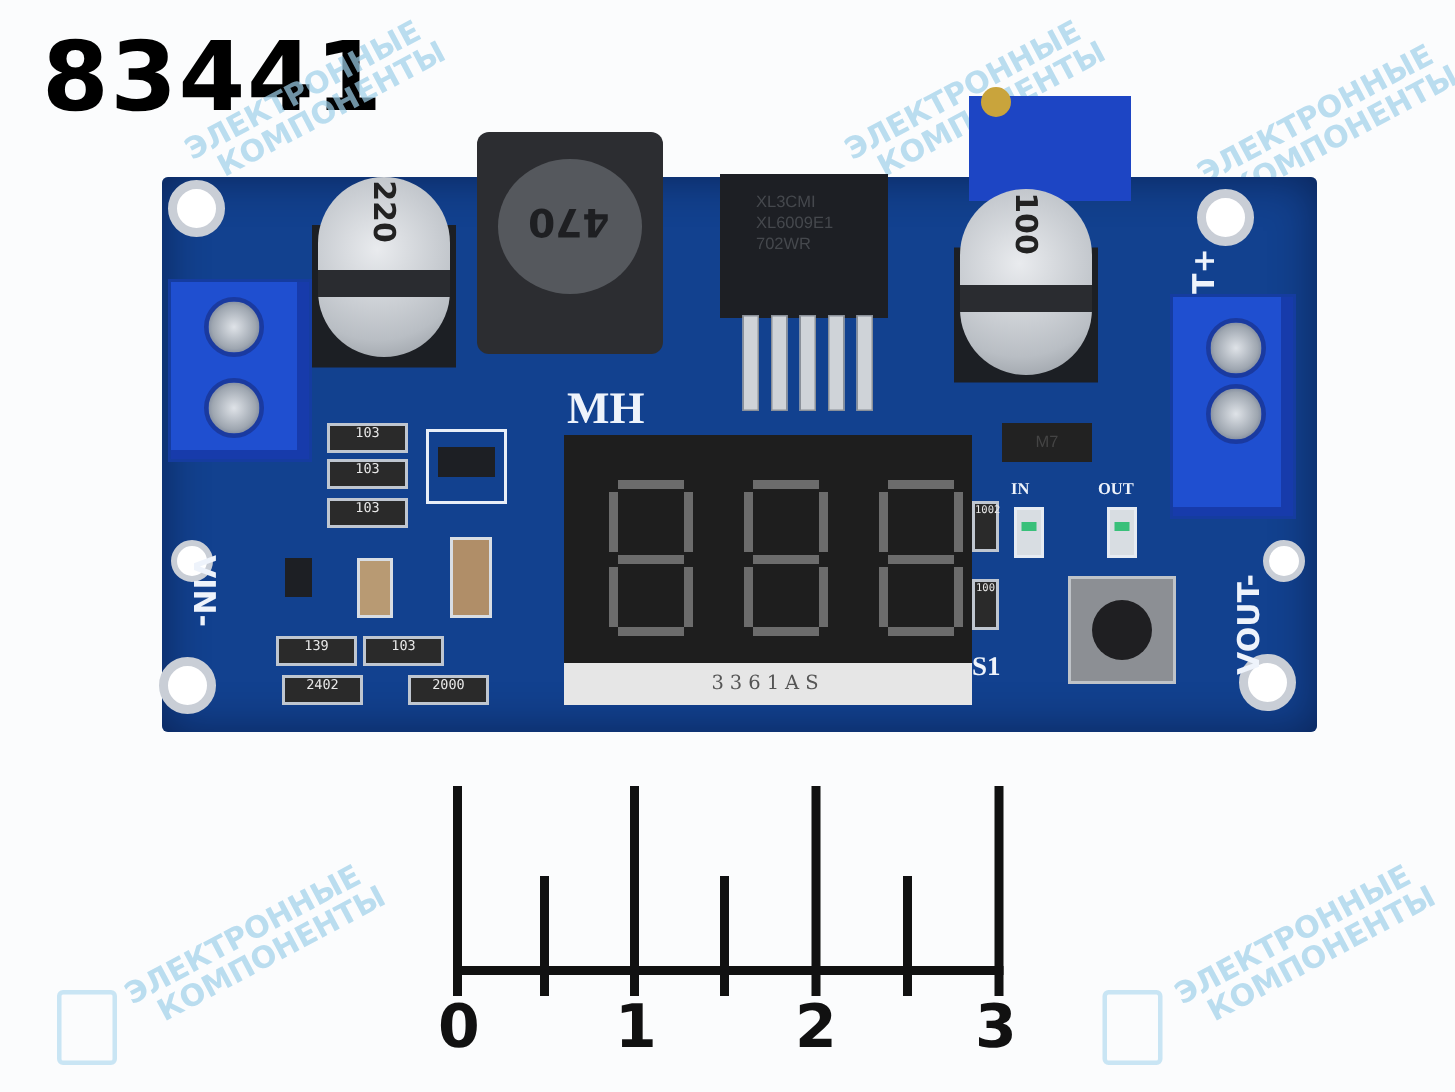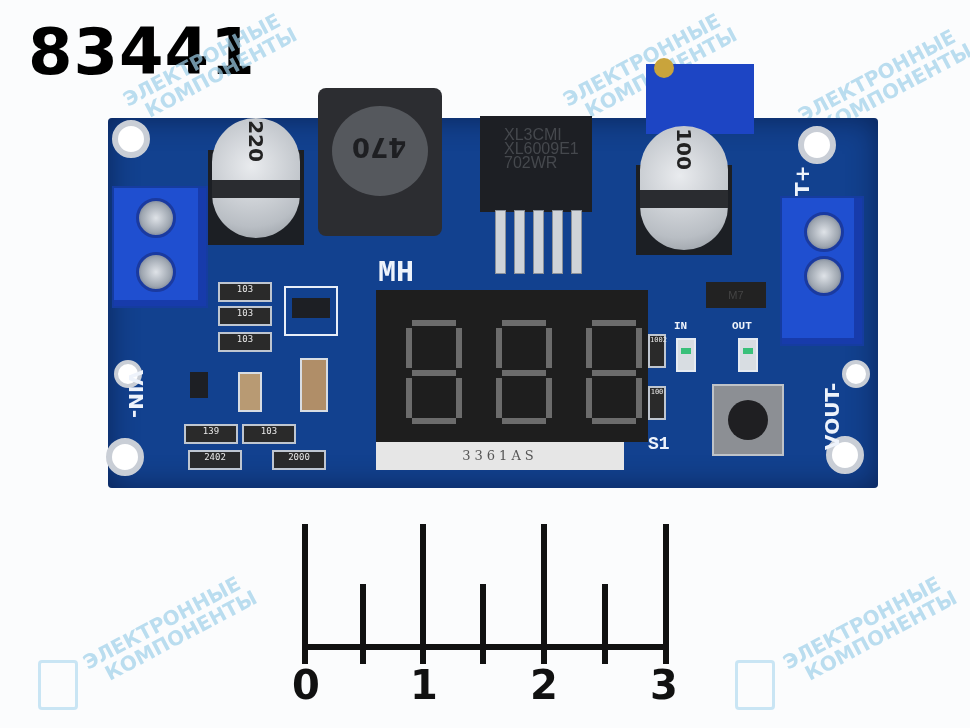--- a/index.html
+++ b/index.html
@@ -16,21 +16,21 @@
   .screw{width:34px;height:34px;border-radius:50%;background:radial-gradient(circle,#dfe3e8 0%,#9ea6b0 60%,#4a5a80 100%);border:3px solid #1a3aa0;}
   .cap{border-radius:50%;background:radial-gradient(circle at 45% 40%,#e9ebee 0%,#b9bec4 70%,#8f959c 100%);}
   .capbase{background:#1c1f24;}
   .captxt{color:#222;font-size:20px;font-weight:bold;transform:rotate(90deg);line-height:18px;text-align:center;font-family:"DejaVu Sans",sans-serif;}
   .chip{background:#1d1f24;}
   .leg{background:#cfd3d8;border:1px solid #8a9099;}
   .res{background:#2a2a2a;border:2px solid #bfc6d0;color:#e8e8e8;font-size:9px;text-align:center;font-family:"DejaVu Sans Mono",monospace;}
   .disp{background:#1e1e1e;}
   .seg{background:#6c6c6c;position:absolute;}
   .dispfoot{background:#e6e6e6;color:#555;font-size:13px;letter-spacing:4px;text-align:center;font-family:"DejaVu Serif",serif;}
-  .silktxt{color:#eef3fb;font-family:Liberation Mono, monospace;font-weight:bold;}
+  .silktxt{color:#eef3fb;font-family:Liberation Serif, serif;font-weight:bold;}
   .ruler-line{background:#111;position:absolute;}
   .rlabel{position:absolute;font-size:40px;font-weight:900;color:#111;font-family:"DejaVu Sans",sans-serif;}
   .led{background:#d8dde2;border:2px solid #e6ebf2;}
   .led i{display:block;width:10px;height:6px;background:#39c07a;margin:8px auto 0;}
 </style>
 </head>
 <body>
 
 <div class="abs sku">83441</div>
 
@@ -68,21 +68,21 @@
     <span>220</span>
   </div>
 </div>
 
 <div class="abs chip" style="left:318px;top:88px;width:124px;height:148px;border-radius:8px;background:#2c2d31;">
   <div class="abs" style="left:14px;top:18px;width:96px;height:90px;border-radius:50%;background:#55585d;"></div>
   <div class="abs" style="left:34px;top:44px;font-size:26px;color:#1e1f22;font-weight:bold;transform:rotate(180deg);font-family:'DejaVu Sans',sans-serif;">470</div>
 </div>
 
 <div class="abs chip" style="left:480px;top:116px;width:112px;height:96px;">
-  <div class="abs" style="left:24px;top:12px;color:#45484d;font-size:16px;line-height:14px;">
+  <div class="abs" style="left:24px;top:12px;color:#45484d;font-size:11px;line-height:14px;">
     <div>XL3CMI</div>
     <div>XL6009E1</div>
     <div>702WR</div>
   </div>
 </div>
 <div class="abs leg" style="left:495px;top:210px;width:9px;height:62px;"></div>
 <div class="abs leg" style="left:514px;top:210px;width:9px;height:62px;"></div>
 <div class="abs leg" style="left:533px;top:210px;width:9px;height:62px;"></div>
 <div class="abs leg" style="left:552px;top:210px;width:9px;height:62px;"></div>
 <div class="abs leg" style="left:571px;top:210px;width:9px;height:62px;"></div>
@@ -120,34 +120,34 @@
   <div class="seg" style="left:126px;top:128px;width:44px;height:6px;"></div>
 
   <div class="seg" style="left:216px;top:30px;width:44px;height:6px;"></div>
   <div class="seg" style="left:210px;top:38px;width:6px;height:40px;"></div>
   <div class="seg" style="left:260px;top:38px;width:6px;height:40px;"></div>
   <div class="seg" style="left:216px;top:80px;width:44px;height:6px;"></div>
   <div class="seg" style="left:210px;top:88px;width:6px;height:40px;"></div>
   <div class="seg" style="left:260px;top:88px;width:6px;height:40px;"></div>
   <div class="seg" style="left:216px;top:128px;width:44px;height:6px;"></div>
 </div>
-<div class="abs dispfoot" style="left:376px;top:442px;width:248px;height:28px;line-height:28px;">3361AS</div>
+<div class="abs dispfoot" style="left:376px;top:442px;width:272px;height:28px;line-height:28px;">3361AS</div>
 
 <div class="abs silktxt" style="left:648px;top:434px;font-size:18px;">S1</div>
 
 <div class="abs silktxt" style="left:674px;top:320px;font-size:11px;">IN</div>
 <div class="abs silktxt" style="left:732px;top:320px;font-size:11px;">OUT</div>
 <div class="abs led" style="left:676px;top:338px;width:16px;height:30px;">
     <i></i>
   </div>
 <div class="abs led" style="left:738px;top:338px;width:16px;height:30px;">
     <i></i>
   </div>
 
-<div class="abs chip" style="left:668px;top:282px;width:60px;height:26px;background:#222;color:#444;font-size:11px;text-align:center;line-height:26px;margin-left:38px;">M7</div>
+<div class="abs chip" style="left:668px;top:282px;width:60px;height:26px;background:#222;color:#444;font-size:11px;text-align:center;line-height:26px;">M7</div>
 
 <div class="abs" style="left:712px;top:384px;width:68px;height:68px;background:#8c8f94;border:2px solid #bfc3c8;">
   <div class="abs" style="left:14px;top:14px;width:40px;height:40px;border-radius:50%;background:#1f1f22;"></div>
 </div>
 
 <div class="abs silktxt" style="left:148px;top:370px;font-size:20px;transform:rotate(90deg);transform-origin:left top;font-family:'DejaVu Sans',sans-serif;">VIN-</div>
 <div class="abs silktxt" style="left:820px;top:450px;font-size:20px;transform:rotate(-90deg);transform-origin:left top;font-family:'DejaVu Sans',sans-serif;">VOUT-</div>
 <div class="abs silktxt" style="left:790px;top:196px;font-size:20px;transform:rotate(-90deg);transform-origin:left top;font-family:'DejaVu Sans',sans-serif;">T+</div>
 
 <div class="abs silk" style="left:284px;top:286px;width:50px;height:46px;">

